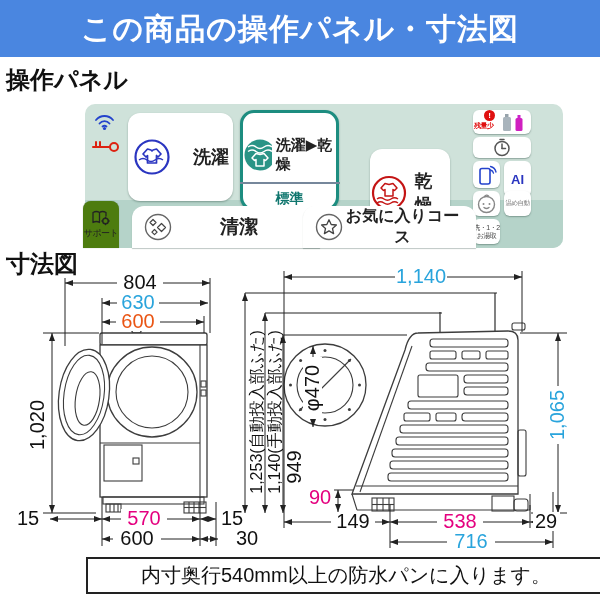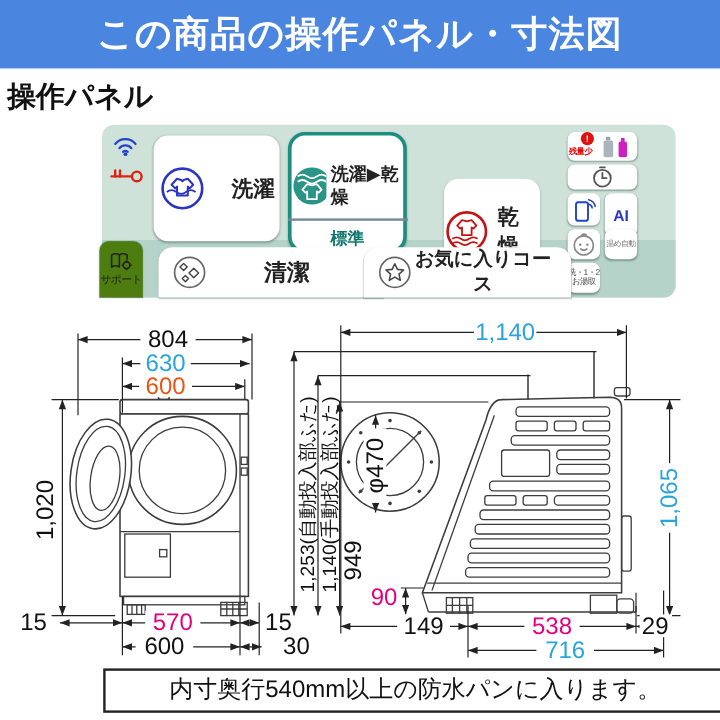--- a/index.html
+++ b/index.html
@@ -249,20 +249,21 @@
 
     <div class="btn-bottom btn-fav">
       <svg class="bb-icon" width="28" height="28">
         <circle cx="14" cy="14" r="12.5" fill="none" stroke="#666" stroke-width="1.4"></circle>
         <polygon points="14,6.8 16.2,11.5 21.4,12 17.5,15.5 18.6,20.6 14,17.9 9.4,20.6 10.5,15.5 6.6,12 11.8,11.5" fill="none" stroke="#444" stroke-width="1.3" stroke-linejoin="round"></polygon>
       </svg>
       <span class="bb-label">お気に入りコース</span>
     </div>
   </div>
 
+  <div class="h-sec h-dim">寸法図</div>
 
   <svg class="draw" width="600" height="296" viewBox="0 0 600 296">
     <defs>
       <marker id="ae" markerWidth="9" markerHeight="7" refX="8" refY="3" orient="auto" markerUnits="userSpaceOnUse">
         <path d="M0,0 L8,3 L0,6 Z" fill="#222"></path>
       </marker>
       <marker id="as" markerWidth="9" markerHeight="7" refX="0" refY="3" orient="auto" markerUnits="userSpaceOnUse">
         <path d="M8,0 L0,3 L8,6 Z" fill="#222"></path>
       </marker>
     </defs>

